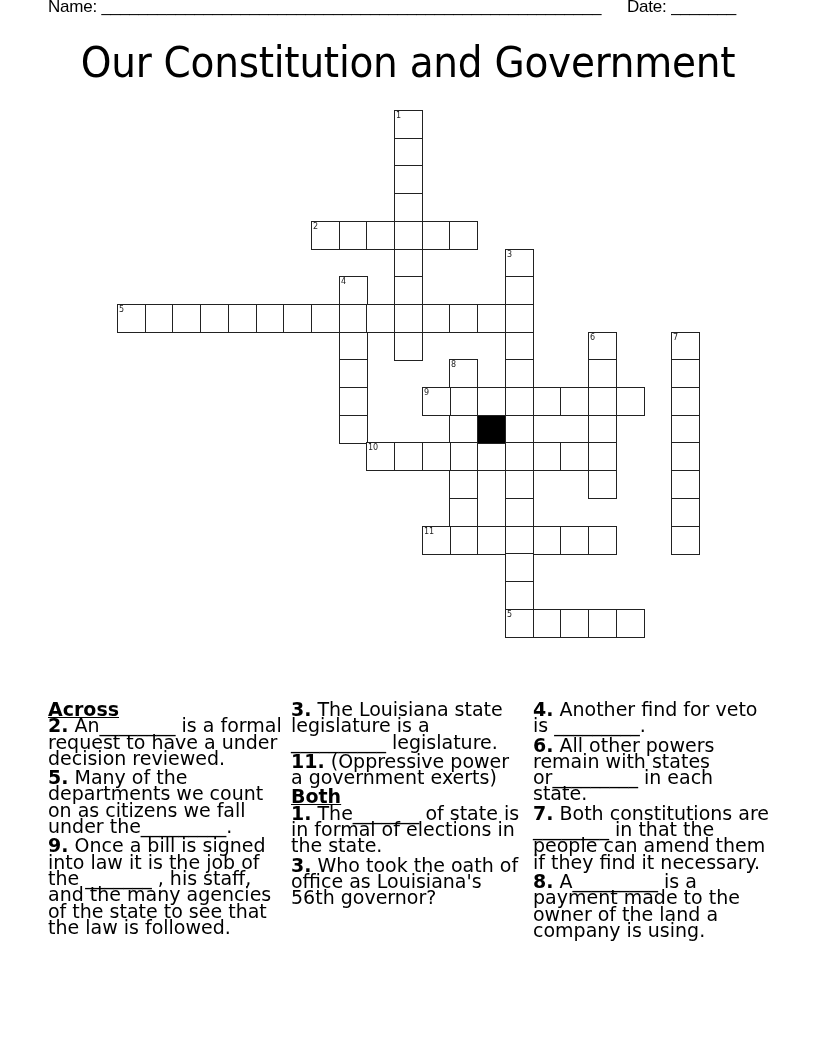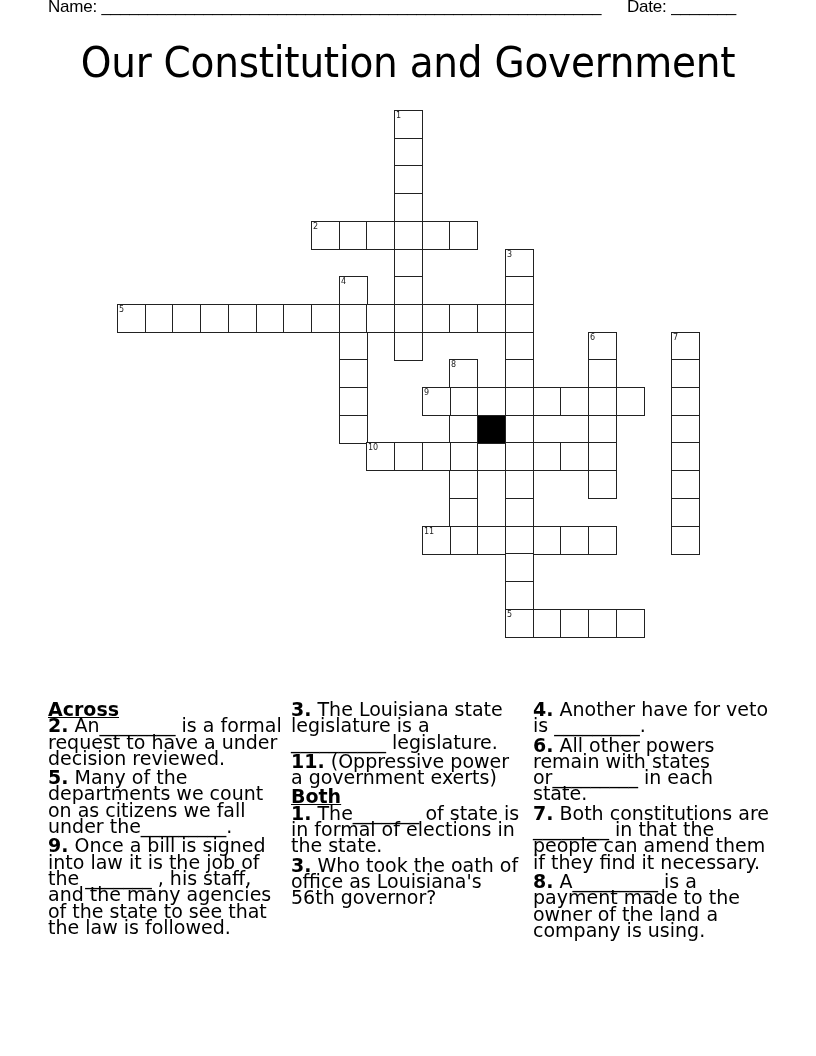--- a/index.html
+++ b/index.html
@@ -170,17 +170,17 @@
 
 <div class="clues col2">
   <div class="clue"><b>3.</b> <span>The Louisiana state legislature is a __________ legislature.</span></div>
   <div class="clue"><b>11.</b> <span>(Oppressive power a government exerts)</span></div>
   <div class="section-head">Both</div>
   <div class="clue"><b>1.</b> <span>The_______ of state is in formal of elections in the state.</span></div>
   <div class="clue"><b>3.</b> <span>Who took the oath of office as Louisiana's 56th governor?</span></div>
 </div>
 
 <div class="clues col3">
-  <div class="clue"><b>4.</b> <span>Another have for veto is _________.</span></div>
+  <div class="clue"><b>4.</b> <span>Another find for veto is _________.</span></div>
   <div class="clue"><b>6.</b> <span>All other powers remain with states or_________ in each state.</span></div>
   <div class="clue"><b>7.</b> <span>Both constitutions are ________ in that the people can amend them if they find it necessary.</span></div>
   <div class="clue"><b>8.</b> <span>A_________ is a payment made to the owner of the land a company is using.</span></div>
 </div>
 
 </body></html>

